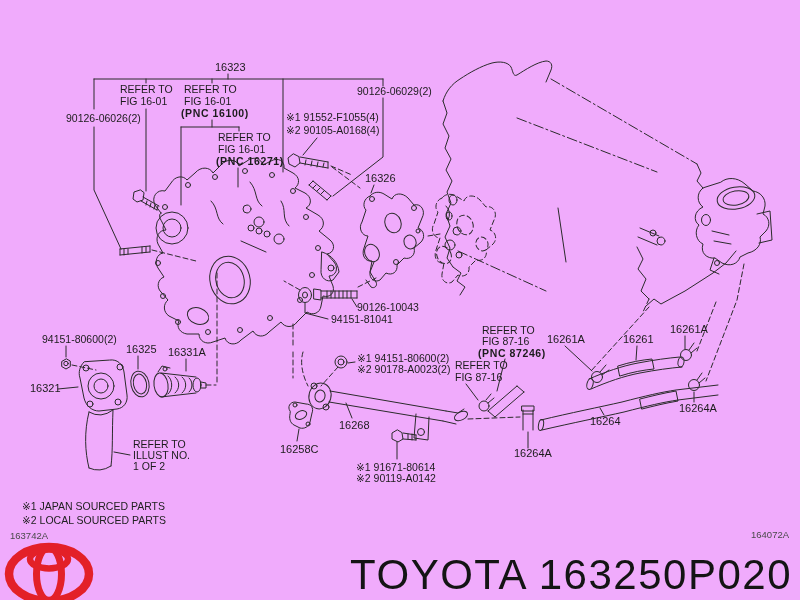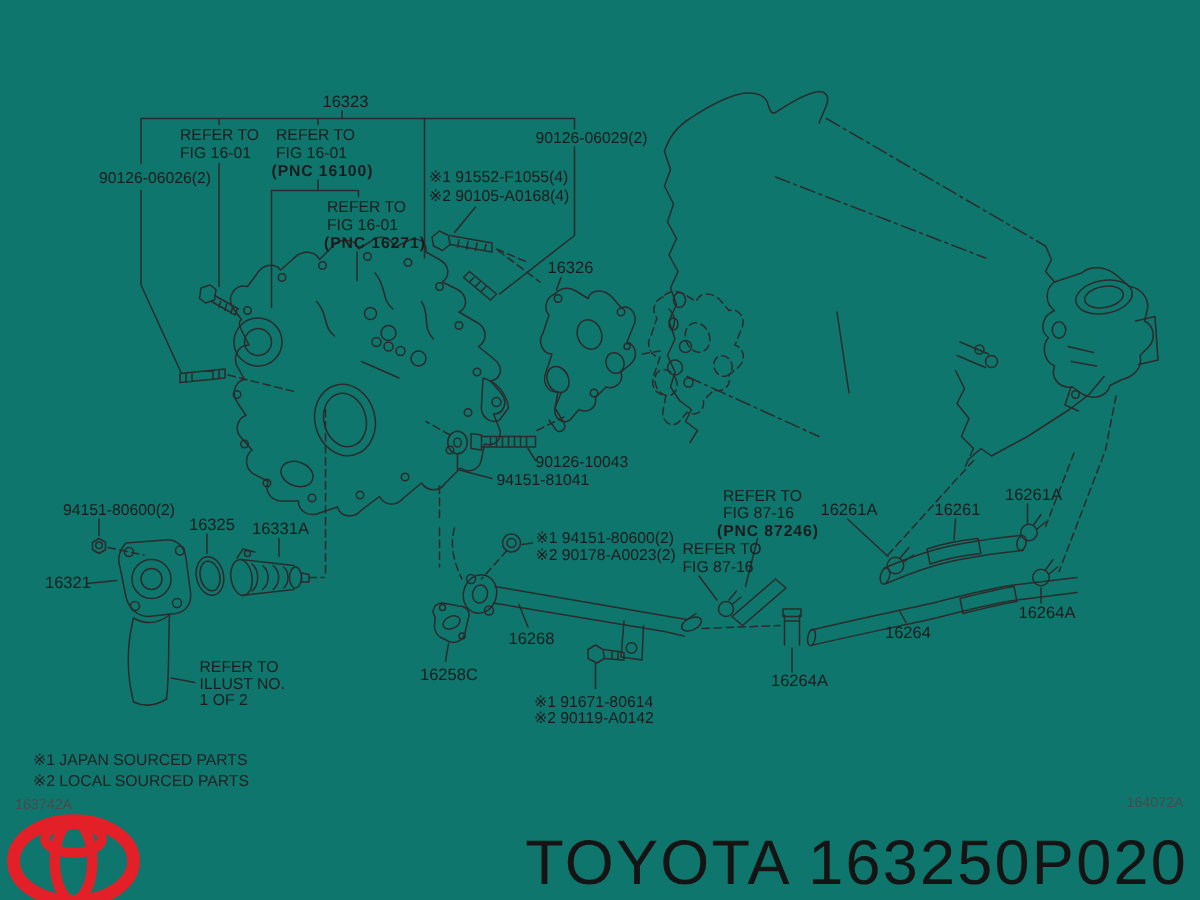--- a/index.html
+++ b/index.html
@@ -1,16 +1,16 @@
 <!DOCTYPE html>
 <html><head>
 <meta charset="utf-8">
 <style>
   html,body{margin:0;padding:0;background:#ffffff;}
-  #stage{position:relative;width:800px;height:600px;background:#0f766e;overflow:hidden;
+  #stage{position:relative;width:800px;height:600px;background:#f0abfc;overflow:hidden;
          font-family:"Liberation Sans","DejaVu Sans",sans-serif;}
   svg{display:block}
   .ln{fill:none;stroke:#2b2b2b;stroke-width:1;stroke-linecap:round;stroke-linejoin:round}
   .lnd{fill:none;stroke:#2b2b2b;stroke-width:1;stroke-dasharray:5 3;stroke-linecap:round}
   .dd{fill:none;stroke:#2b2b2b;stroke-width:1;stroke-dasharray:10 3 2 3;stroke-linecap:round}
   .lbl{font-size:10.5px;fill:#1c1c1c}
   .lbl2{font-size:11px;fill:#1c1c1c}
   .lblb{font-size:10.5px;font-weight:700;letter-spacing:.6px;fill:#1c1c1c}
   .doc{font-size:9.5px;fill:#4a4a4a}
   .legend{font-size:10.5px;fill:#222}

